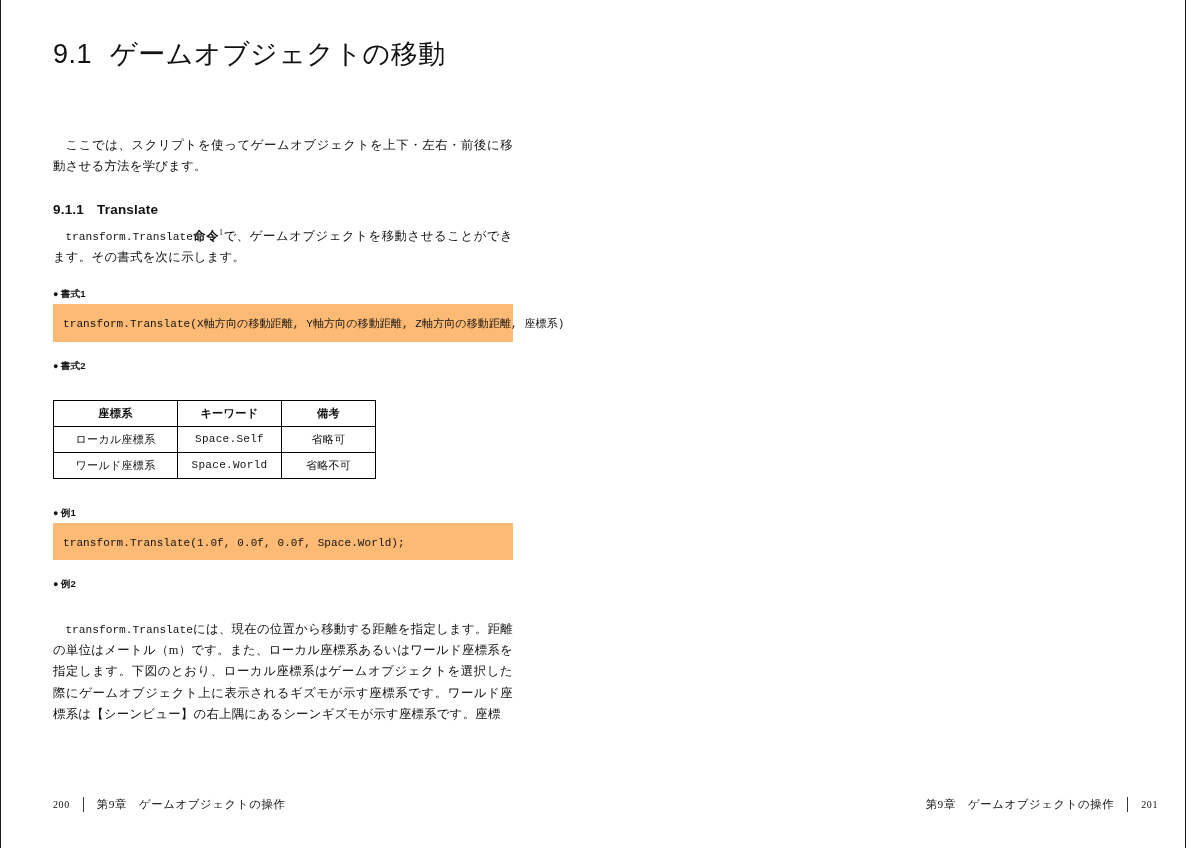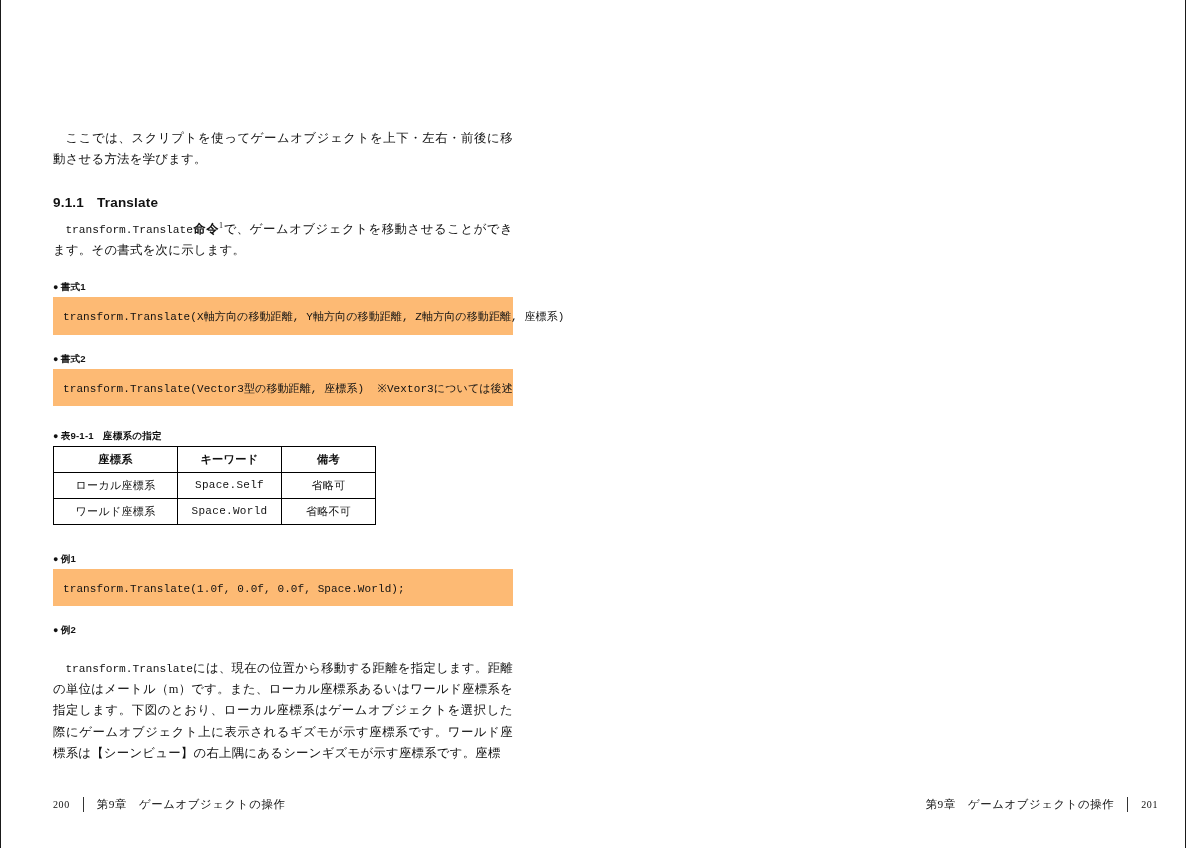--- a/index.html
+++ b/index.html
@@ -59,21 +59,21 @@
     font-size: 13.5px;
     margin: 0 0 9px 0;
     letter-spacing: .2px;
   }
   h2.subsec .num { margin-right: 13px; }
 
   
   p.body {
     font-size: 12.4px;
     line-height: 1.72;
-    margin: 0 0 10px 0;
+    margin: 7px 0 10px 0;
     text-align: justify;
     letter-spacing: .25px;
   }
   p.ind { text-indent: 1em; }
   .mono-in {
     font-family: "Liberation Mono", "DejaVu Sans Mono", monospace;
     font-size: 11.2px;
     letter-spacing: 0;
   }
   sup.fn { font-size: 8px; vertical-align: super; }
@@ -161,20 +161,23 @@
   .footer .ch { font-size: 11.4px; }
 </style>
 </head>
 <body>
 
 <div class="spread">
 
   <div class="page page-left">
     <div class="content content-left">
 
+      <h1 class="sec">
+        <span class="num">9.1</span><span>ゲームオブジェクトの移動</span>
+      </h1>
 
       <div style="position:absolute; top:128px; left:0; width:460px;">
 
         <p class="body ind">ここでは、スクリプトを使ってゲームオブジェクトを上下・左右・前後に移動させる方法を学びます。</p>
 
         <div style="height:14px"></div>
 
         <h2 class="subsec">
           <span class="num">9.1.1</span><span>Translate</span>
         </h2>
@@ -182,25 +185,23 @@
         <p class="body ind"><span class="mono-in">transform.Translate</span><b>命令</b><sup class="fn">1</sup><span>で、ゲームオブジェクトを移動させることができます。その書式を次に示します。</span></p>
 
         <div style="height:10px"></div>
 
         <p class="caption"><span>書式1</span></p>
         <div class="code" style="width:460px">transform.Translate(X軸方向の移動距離, Y軸方向の移動距離, Z軸方向の移動距離, 座標系)</div>
 
         <div style="height:18px"></div>
 
         <p class="caption"><span>書式2</span></p>
-        <div class="code" style="width:460px">transform.Translate(Vector3型の移動距離, 座標系)  ※Vextor3については後述</div>
 
         <div style="height:24px"></div>
 
-        <p class="caption"><span>表9-1-1</span><span class="sp"></span><span>座標系の指定</span></p>
 
         <table class="tbl">
           <colgroup>
               <col class="c1">
               <col class="c2">
               <col class="c3">
             </colgroup>
           <thead>
             <tr>
               <th>座標系</th>

